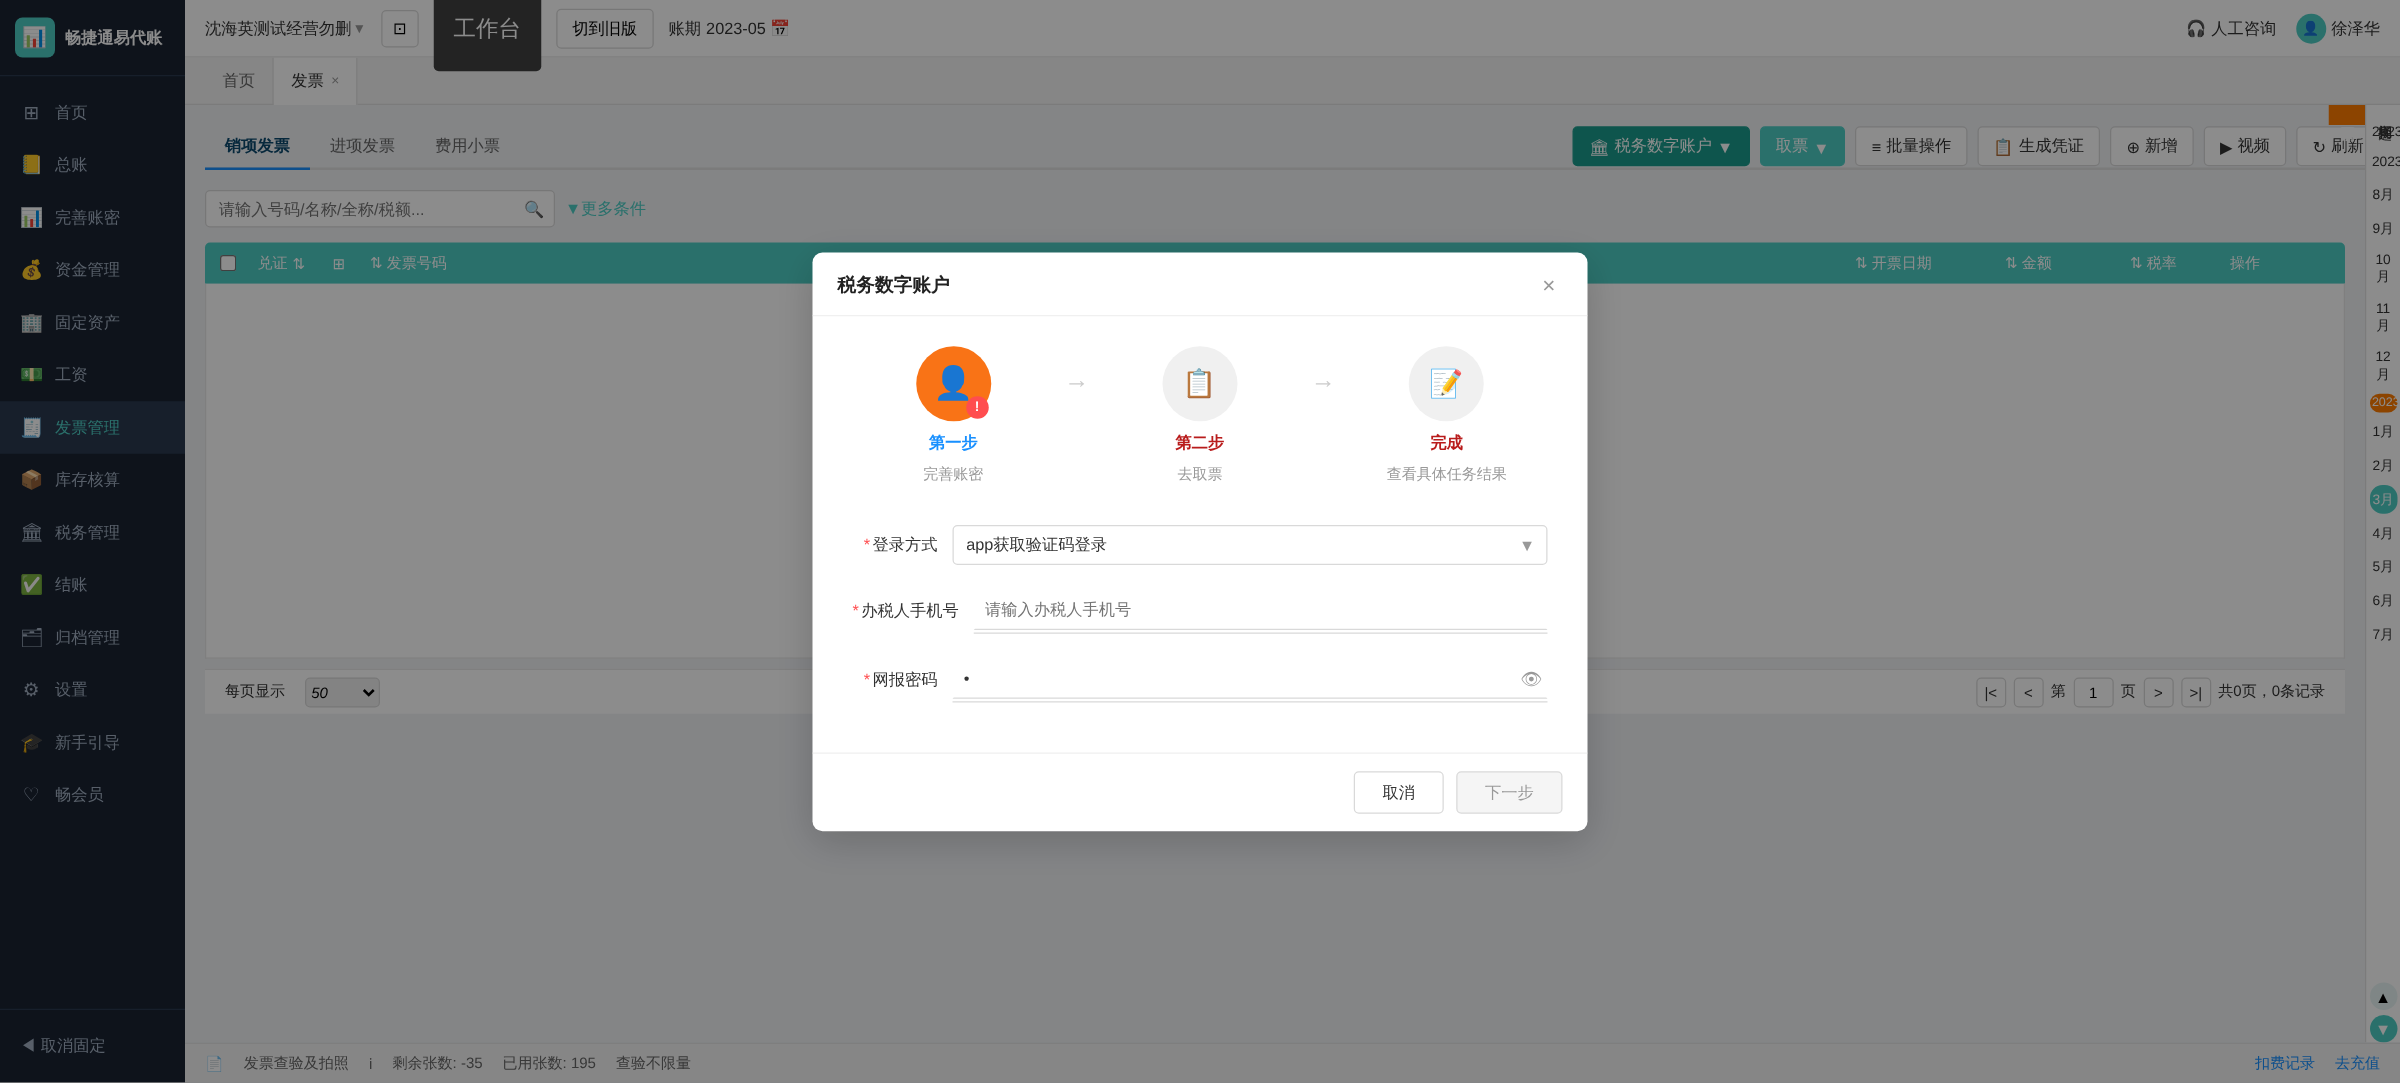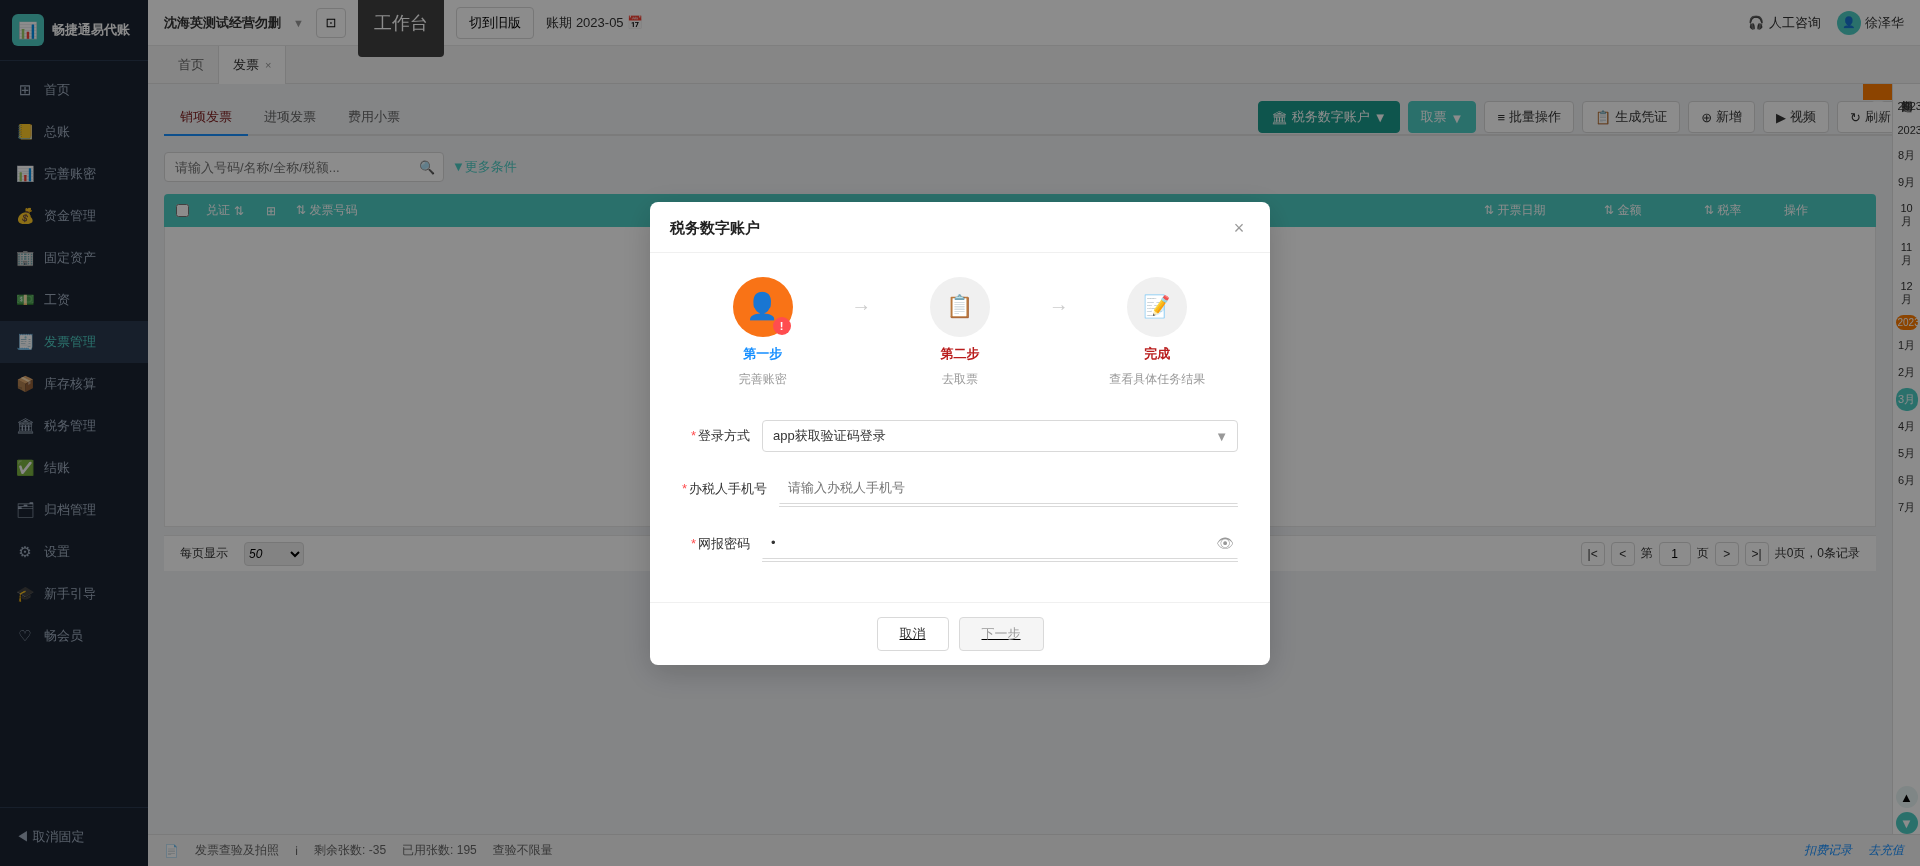--- a/index.html
+++ b/index.html
@@ -18,21 +18,21 @@
     .sidebar-item.active { background: #2a3a4f; color: #4ecdc4; }
     .sidebar-item .nav-icon { width: 18px; text-align: center; font-size: 15px; }
     .sidebar-bottom { padding: 12px 16px; border-top: 1px solid #2a3a4f; }
     .sidebar-bottom-item { display: flex; align-items: center; gap: 8px; color: #a0aec0; font-size: 13px; padding: 8px 0; cursor: pointer; }
 
     
     .main { flex: 1; display: flex; flex-direction: column; overflow: hidden; }
 
     
     .topbar { height: 46px; background: #fff; display: flex; align-items: center; padding: 0 16px; gap: 12px; border-bottom: 1px solid #e8e8e8; position: relative; }
-    .topbar-company { display: flex; align-items: center; gap: 12px; font-size: 13px; color: #333; font-weight: bold; }
+    .topbar-company { display: flex; align-items: center; gap: 1px; font-size: 13px; color: #333; }
     .topbar-company .chevron { color: #999; font-size: 11px; }
     .topbar-icon-btn { width: 30px; height: 30px; border: 1px solid #d9d9d9; border-radius: 4px; display: flex; align-items: center; justify-content: center; cursor: pointer; background: #fff; }
     .topbar-workspace-btn { background: #404040; color: #fff; border: none; border-radius: 4px; padding: 22px 16px; font-size: 18px; cursor: pointer; }
     .topbar-switch-btn { background: #fff; border: 1px solid #d9d9d9; border-radius: 4px; padding: 6px 12px; font-size: 13px; cursor: pointer; }
     .topbar-period { display: flex; align-items: center; gap: 4px; font-size: 13px; color: #333; }
     .topbar-right { margin-left: auto; display: flex; align-items: center; gap: 16px; }
     .topbar-right .service { display: flex; align-items: center; gap: 4px; font-size: 13px; color: #333; cursor: pointer; }
     .topbar-right .user { font-size: 13px; color: #333; cursor: pointer; display: flex; align-items: center; gap: 4px; }
     .user-avatar { width: 24px; height: 24px; border-radius: 50%; background: #4ecdc4; display: flex; align-items: center; justify-content: center; color: #fff; font-size: 11px; }
 
@@ -43,21 +43,21 @@
     .tab-close { font-size: 11px; color: #999; cursor: pointer; }
     .tab-home { color: #666; }
 
     
     .content { flex: 1; background: #f0f2f5; position: relative; overflow: hidden; }
 
     
     .invoice-page { padding: 16px; height: 100%; }
     .invoice-tabs { display: flex; gap: 0; margin-bottom: 16px; border-bottom: 2px solid #e0e0e0; }
     .invoice-tab { padding: 8px 16px; font-size: 13px; cursor: pointer; color: #666; border-bottom: 2px solid transparent; margin-bottom: -2px; }
-    .invoice-tab.active { color: #7f1d1d; border-bottom-color: #1890ff; font-weight: 400; }
+    .invoice-tab.active { color: #0c4a6e; border-bottom-color: #1890ff; font-weight: 700; }
     .toolbar-btn { display: flex; align-items: center; gap: 4px; padding: 6px 12px; border: 1px solid #d9d9d9; border-radius: 4px; background: #fff; font-size: 13px; cursor: pointer; color: #333; }
     .toolbar-btn.teal { background: #4ecdc4; color: #fff; border-color: #4ecdc4; }
 
     
     .search-bar { display: flex; align-items: center; gap: 8px; margin-bottom: 12px; }
     .search-input-wrap { position: relative; display: flex; align-items: center; }
     .search-input { width: 280px; height: 30px; border: 1px solid #d9d9d9; border-radius: 4px; padding: 0 30px 0 10px; font-size: 13px; outline: none; }
     .search-icon-btn { position: absolute; right: 8px; color: #999; cursor: pointer; }
     .filter-link { font-size: 13px; color: #4ecdc4; cursor: pointer; display: flex; align-items: center; gap: 4px; }
 
@@ -76,30 +76,30 @@
     
     .open-account-btn { position: absolute; right: 28px; top: 0; background: #ff7c00; color: #fff; writing-mode: vertical-lr; padding: 8px 6px; font-size: 12px; cursor: pointer; }
 
     
     .bottom-bar { height: 36px; background: #fff; border-top: 1px solid #e8e8e8; display: flex; align-items: center; padding: 0 16px; gap: 16px; font-size: 12px; color: #333; }
     .pagination { display: flex; align-items: center; gap: 6px; margin-left: auto; font-size: 12px; }
     .page-btn { width: 24px; height: 24px; border: 1px solid #d9d9d9; border-radius: 4px; display: flex; align-items: center; justify-content: center; cursor: pointer; background: #fff; font-size: 12px; }
 
     
     .footer-bar { height: 32px; background: #f5f5f5; border-top: 1px solid #e0e0e0; display: flex; align-items: center; padding: 0 16px; gap: 16px; font-size: 12px; color: #666; }
-    .footer-bar .link { color: #1890ff; cursor: pointer; font-style: italic; }
+    .footer-bar .link { color: #1890ff; cursor: pointer; }
 
     
     .overlay { position: fixed; inset: 0; background: rgba(0,0,0,0.45); z-index: 100; display: flex; align-items: center; justify-content: center; }
     .dialog { background: #fff; border-radius: 8px; width: 620px; box-shadow: 0 8px 32px rgba(0,0,0,0.18); overflow: hidden; }
     .dialog-header { display: flex; align-items: center; justify-content: space-between; padding: 16px 20px 12px; border-bottom: 1px solid #f0f0f0; }
     .dialog-title { font-size: 15px; font-weight: bold; color: #222; }
     .dialog-close { width: 22px; height: 22px; display: flex; align-items: center; justify-content: center; cursor: pointer; color: #999; font-size: 18px; border-radius: 50%; }
     .dialog-body { padding: 24px 32px 20px; }
-    .dialog-footer { display: flex; justify-content: center; gap: 10px; padding: 14px 20px; border-top: 1px solid #f0f0f0; text-decoration: underline; }
+    .dialog-footer { display: flex; justify-content: flex-end; gap: 10px; padding: 14px 20px; border-top: 1px solid #f0f0f0; }
     .btn-cancel { padding: 7px 22px; border: 1px solid #d9d9d9; border-radius: 4px; background: #fff; font-size: 13px; cursor: pointer; color: #333; }
     .btn-next { padding: 7px 22px; border: 1px solid #d9d9d9; border-radius: 4px; background: #f5f5f5; font-size: 13px; cursor: pointer; color: #999; }
 
     
     .steps { display: flex; align-items: flex-start; justify-content: center; gap: 0; margin-bottom: 32px; }
     .step { display: flex; flex-direction: column; align-items: center; gap: 8px; flex: 1; }
     .step-icon-wrap { width: 60px; height: 60px; border-radius: 50%; display: flex; align-items: center; justify-content: center; position: relative; }
     .step-icon-wrap.active { background: #f97316; }
     .step-icon-wrap.inactive { background: #f0f0f0; }
     .step-icon { font-size: 26px; }

